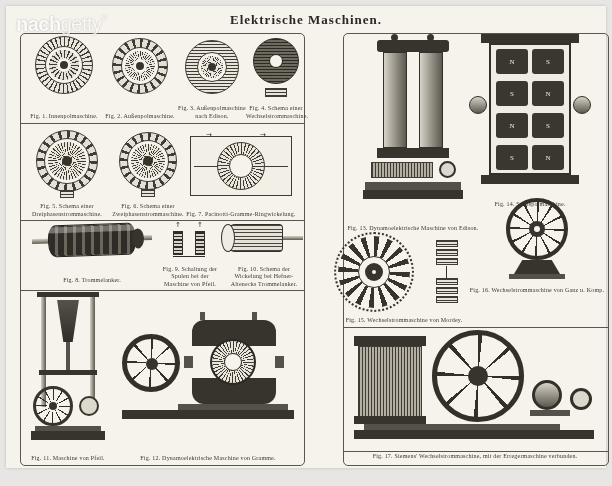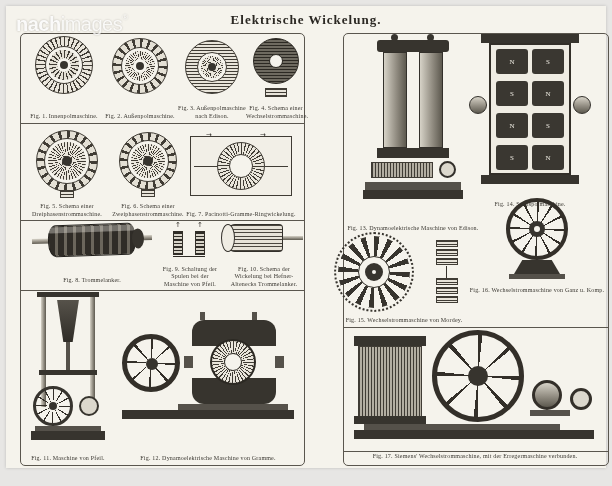--- a/index.html
+++ b/index.html
@@ -62,24 +62,24 @@
     background:#3a3731;border-radius:3px;
     color:#efece3;font-size:7px;font-family:"Liberation Serif",serif;
   }
 </style>
 </head>
 <body>
 
 <div class="page">
 
   <div class="wm">
-    <span class="b">nach</span><span class="l">images</span><span class="r">®</span>
+    <span class="b">nach</span><span class="l">getty</span><span class="r">®</span>
   </div>
 
-  <div class="title">Elektrische Wickelung.</div>
+  <div class="title">Elektrische Maschinen.</div>
 
   <div class="frame" style="left:14px;top:27px;width:283px;height:431px;">
     <div class="rule" style="top:89px;"></div>
     <div class="rule" style="top:186px;"></div>
     <div class="rule" style="top:256px;"></div>
   </div>
   <div class="frame" style="left:337px;top:27px;width:264px;height:431px;">
     <div class="rule" style="top:293px;"></div>
     <div class="rule" style="top:417px;"></div>
   </div>

